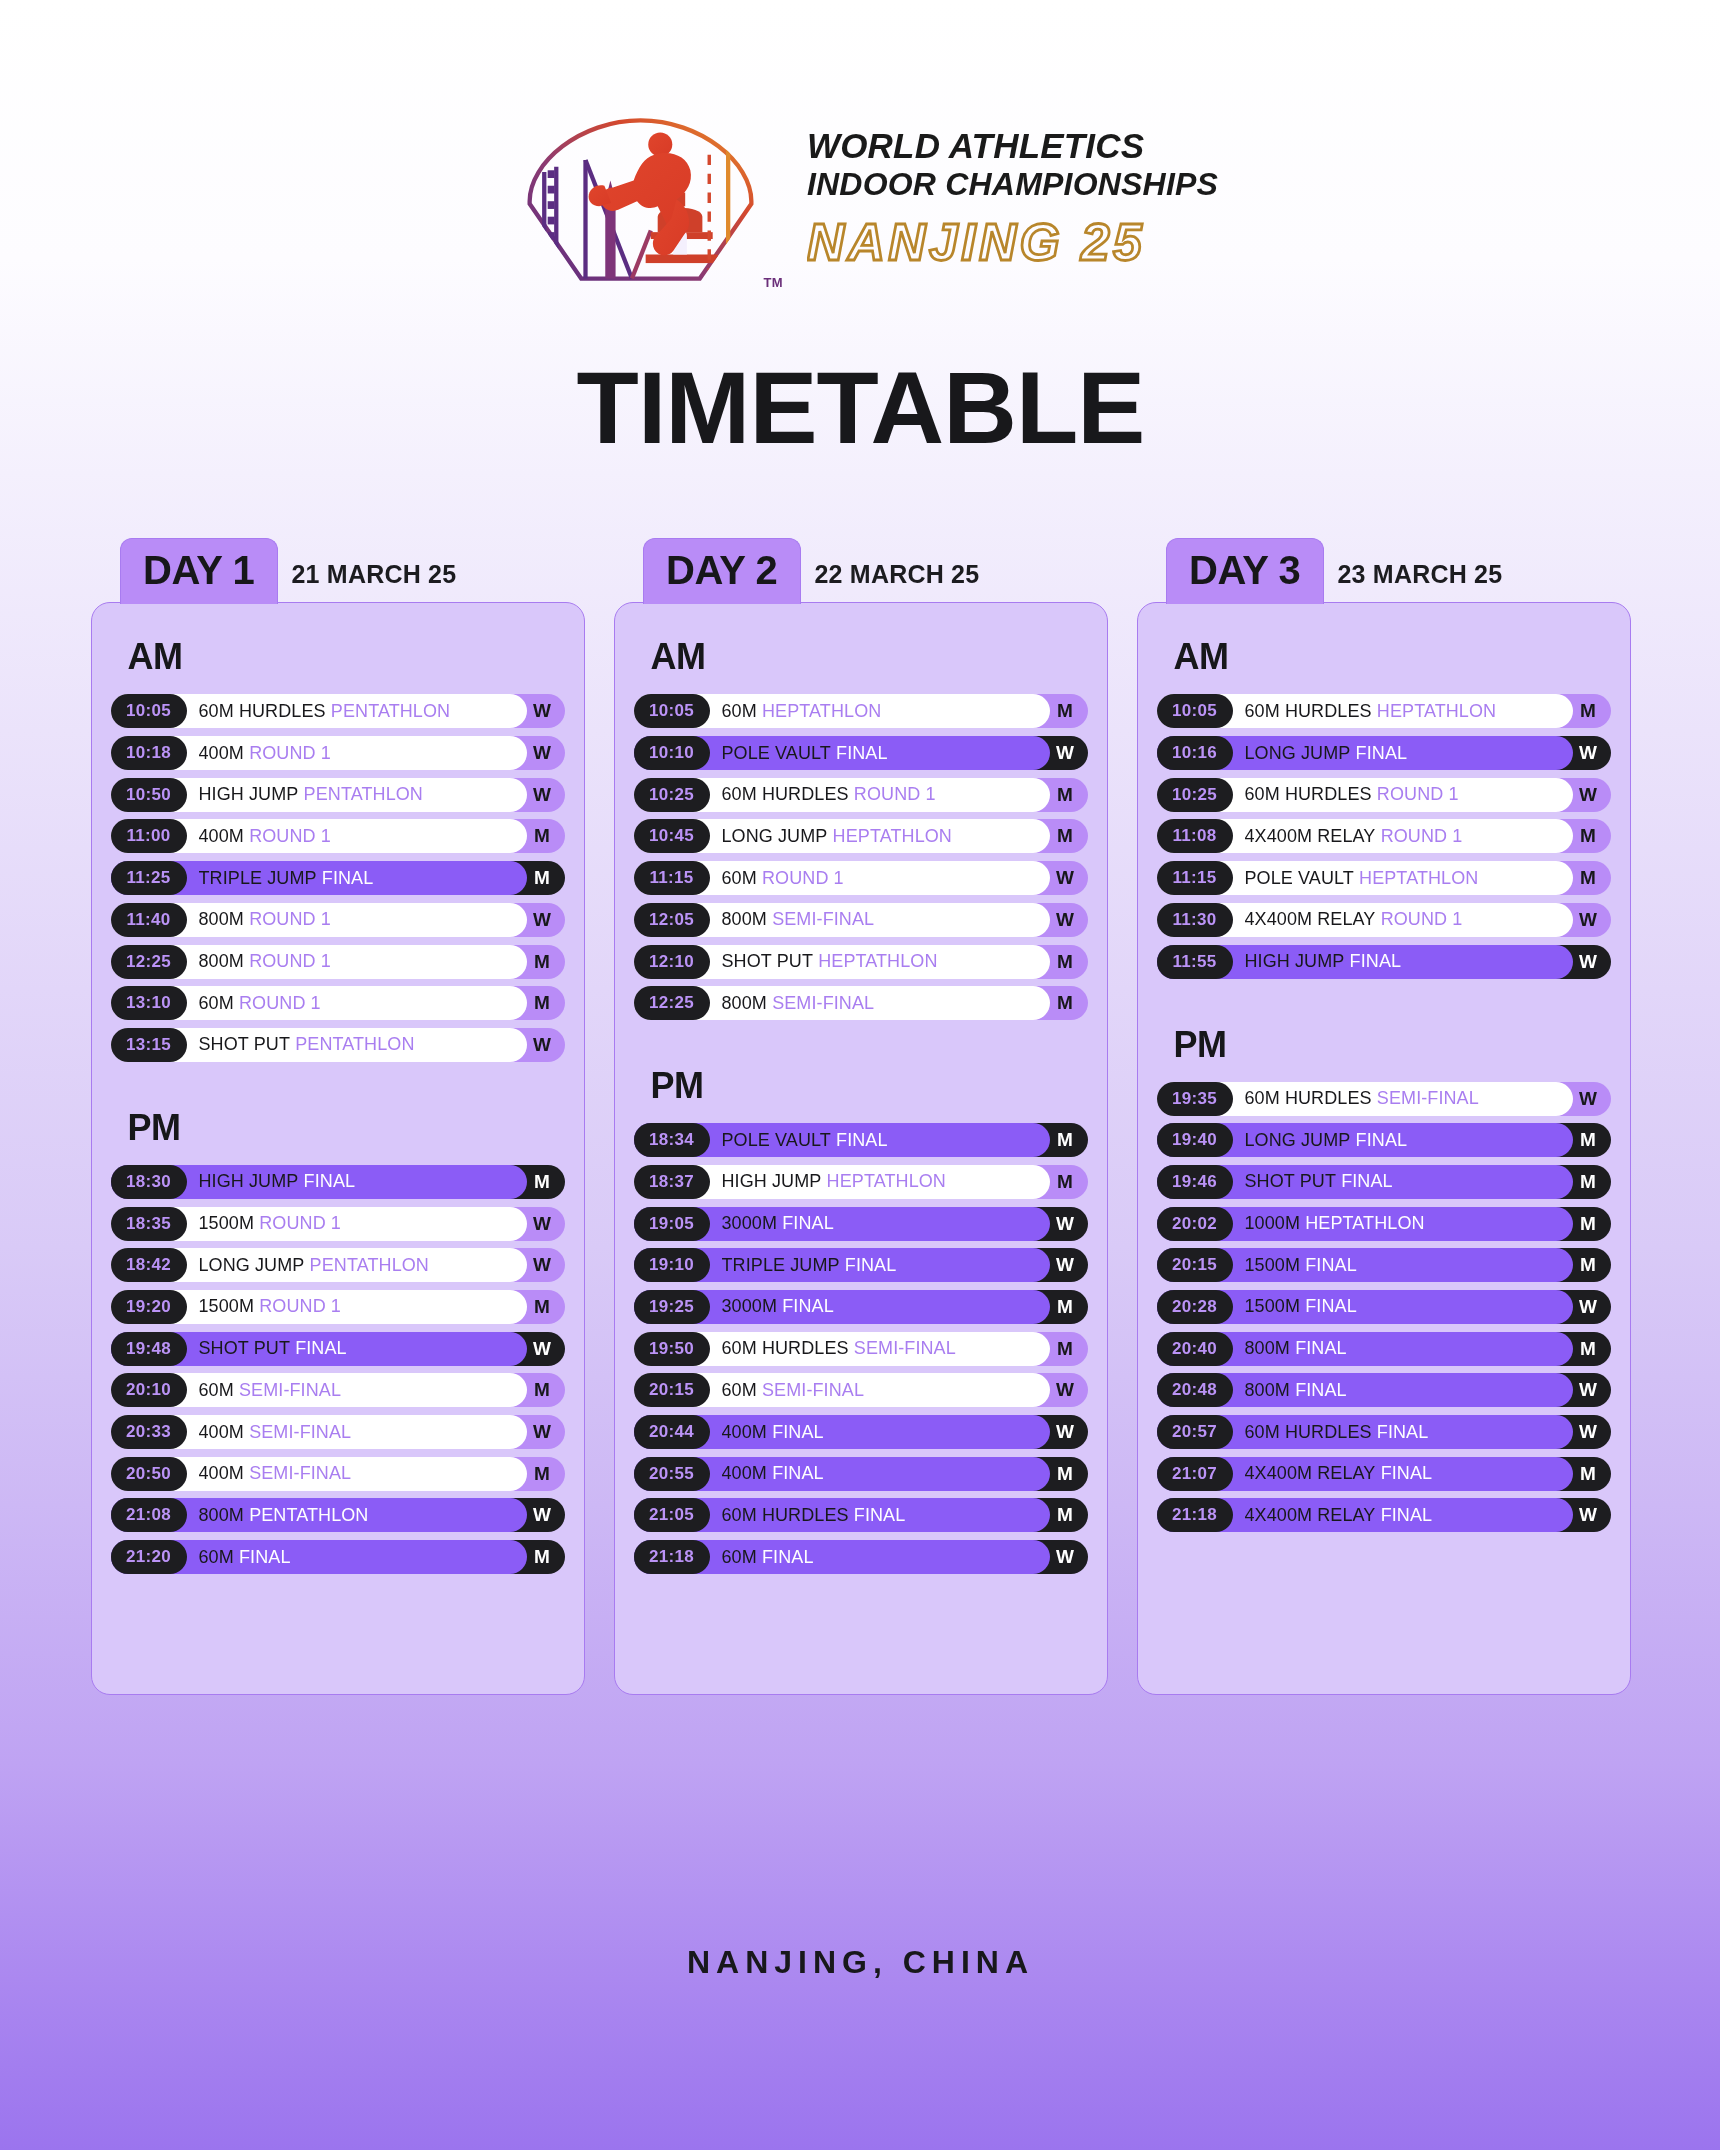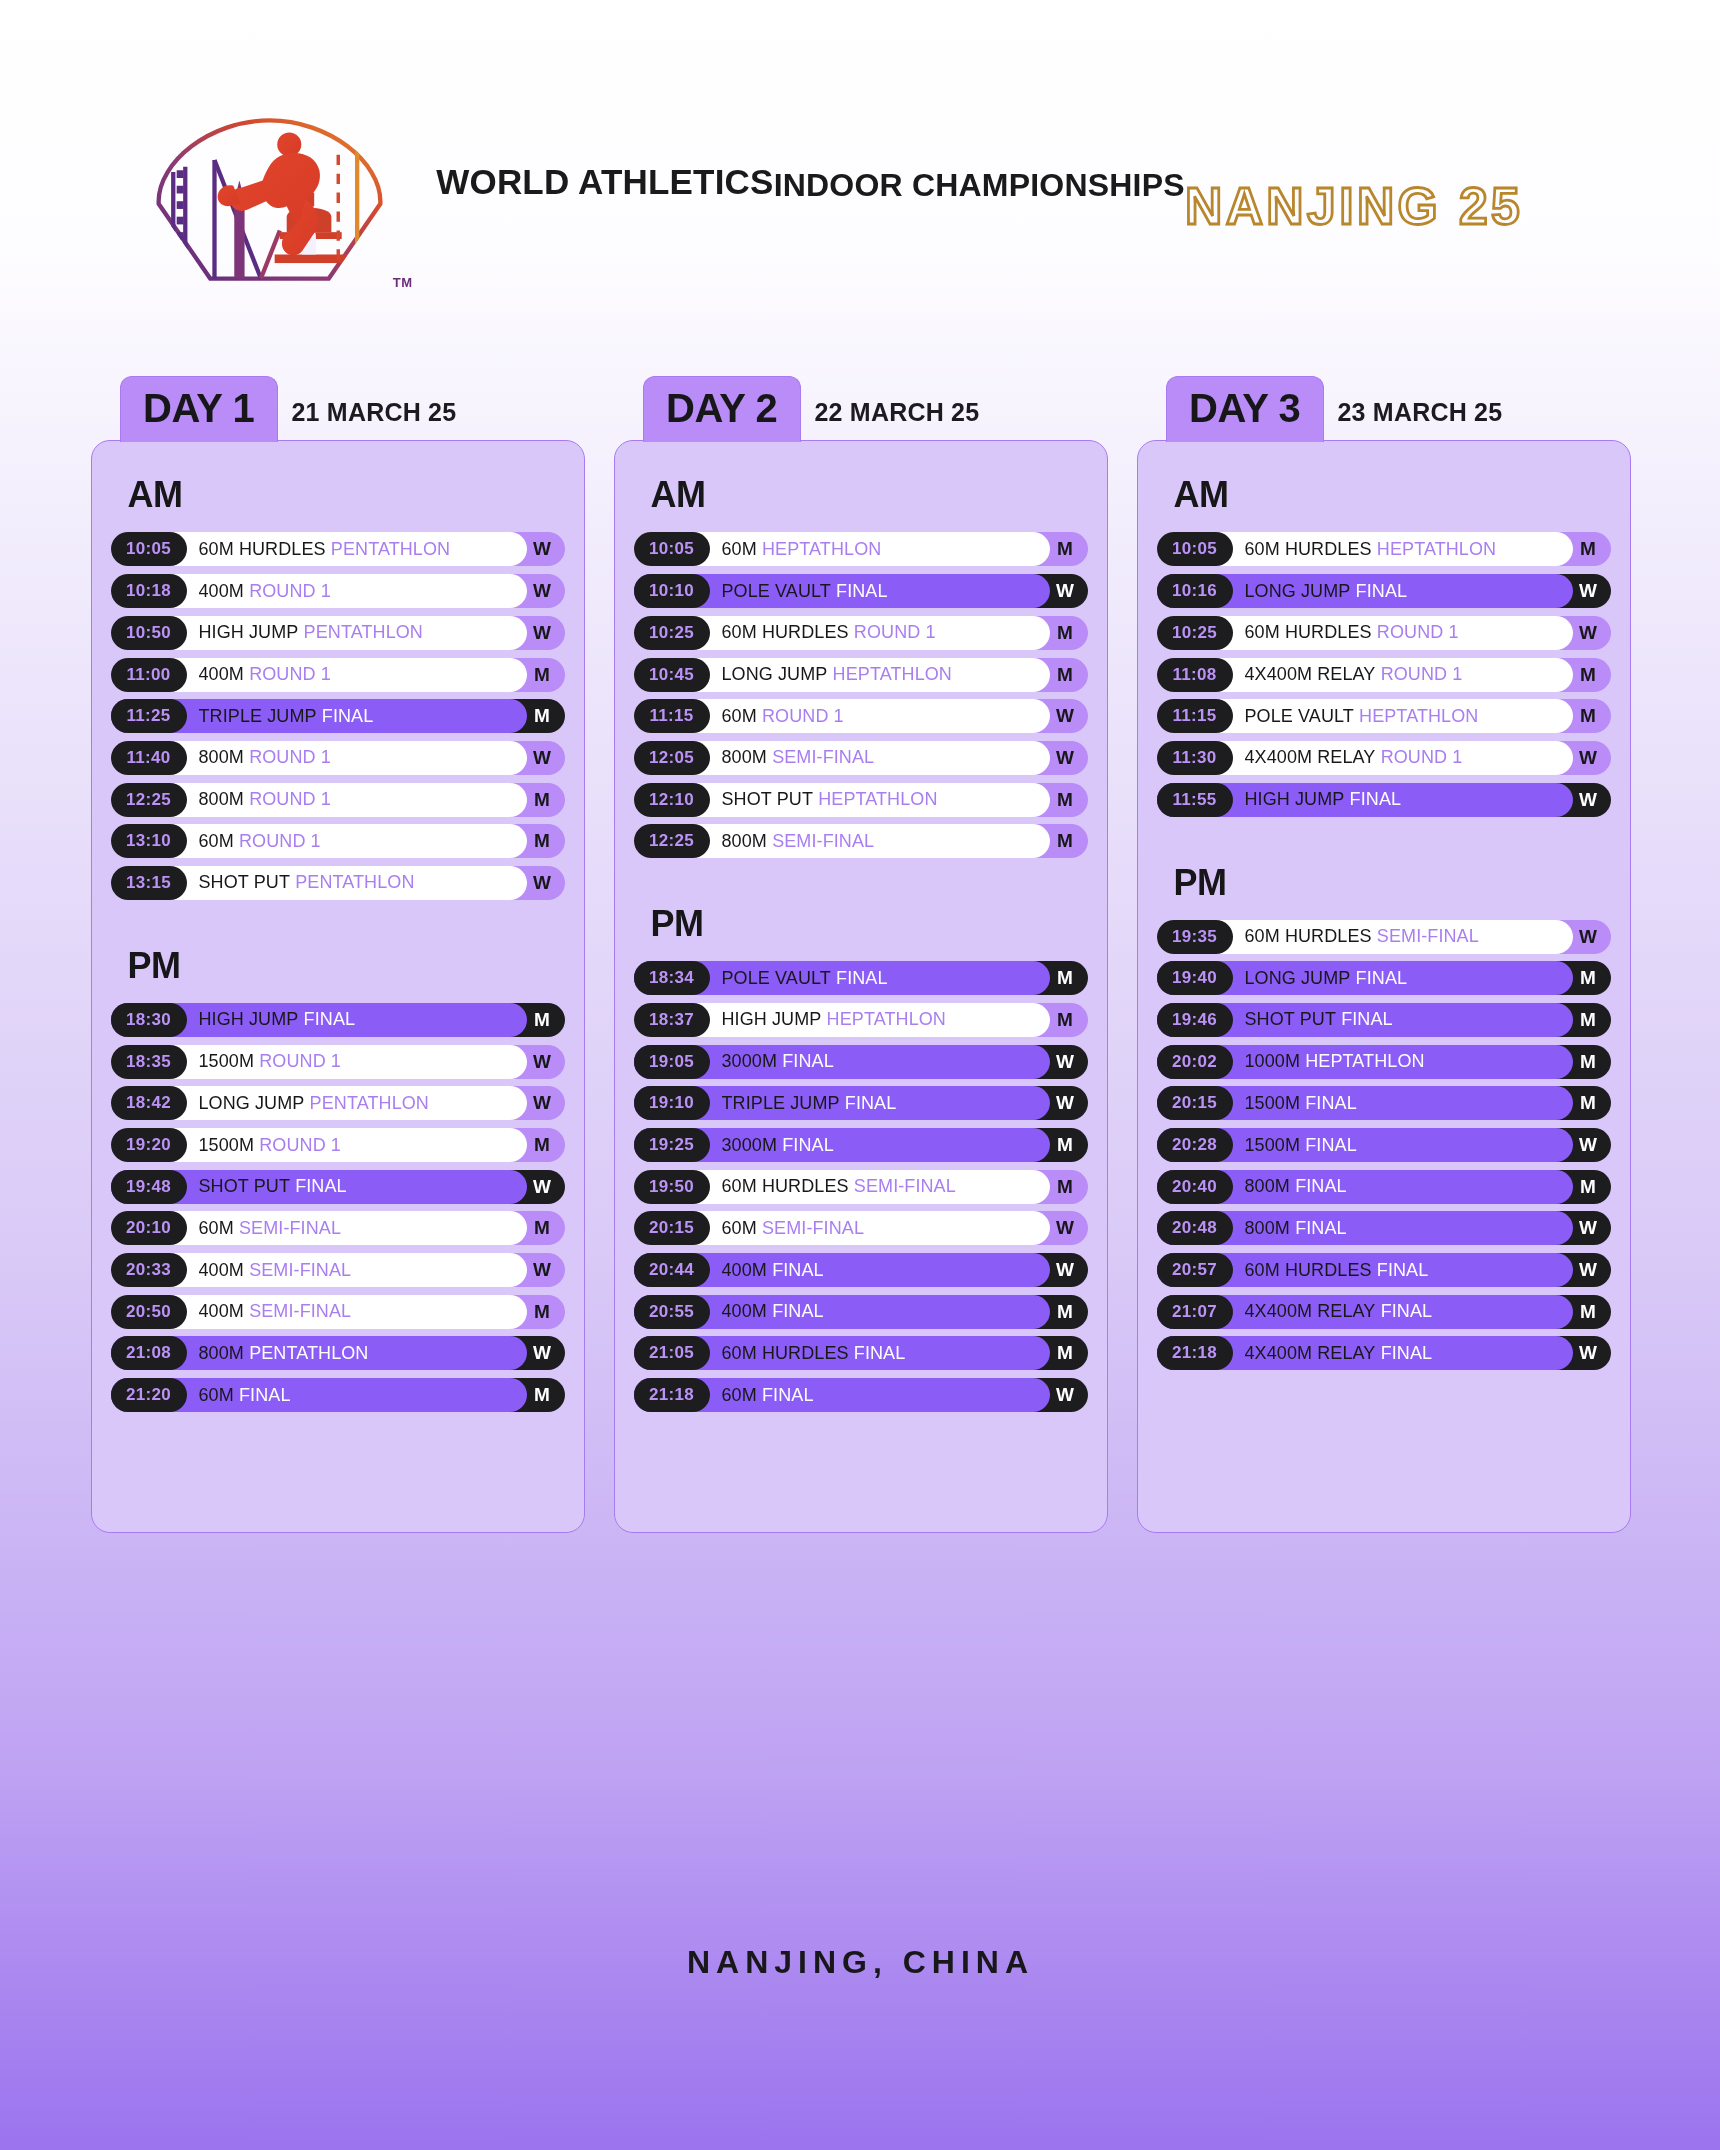--- a/index.html
+++ b/index.html
@@ -42,21 +42,21 @@
   }
 
   .logo-mark { width: 275px; height: 185px; display: block; position: relative; }
   .logo-tm {
     position: absolute;
     right: -5.2px; bottom: 5.2px;
     font-size: 13px; font-weight: 700; color: #6b2f7a;
     letter-spacing: 0.4px;
   }
 
-  .logo-words { display: flex; flex-direction: row; line-height: 1; }
+  .logo-words { display: flex; flex-direction: column; line-height: 1; font-style: italic; }
   .lw-1, .lw-2 {
     font-weight: 700;
     color: #1a1a1a;
     letter-spacing: 0.2px;
   }
   .lw-1 { font-size: 35px; }
   .lw-2 { font-size: 32px; margin-top: 5.2px; }
   .lw-3 { margin-top: 12px; }
 
   .title-main {
@@ -305,20 +305,21 @@
       <div class="lw-1">WORLD ATHLETICS</div>
       <div class="lw-2">INDOOR CHAMPIONSHIPS</div>
       <div class="lw-3">
         <svg viewBox="0 0 470 72" width="404" height="62" aria-hidden="true">
           <text x="0" y="56" font-family="'Liberation Sans', sans-serif" font-size="60" font-weight="700" letter-spacing="4" fill="none" stroke="#b8862b" stroke-width="3.2">NANJING 25</text>
         </svg>
       </div>
     </div>
   </div>
 
+  <div class="title-main">TIMETABLE</div>
 </div>
 
 <div class="days-grid" id="days-grid">
     <div class="day-col">
       <div class="day-tab-row">
         <div class="day-tab">DAY 1</div>
         <div class="day-date">21 MARCH 25</div>
       </div>
       <div class="day-card">
         <div class="session-label am">AM</div>

